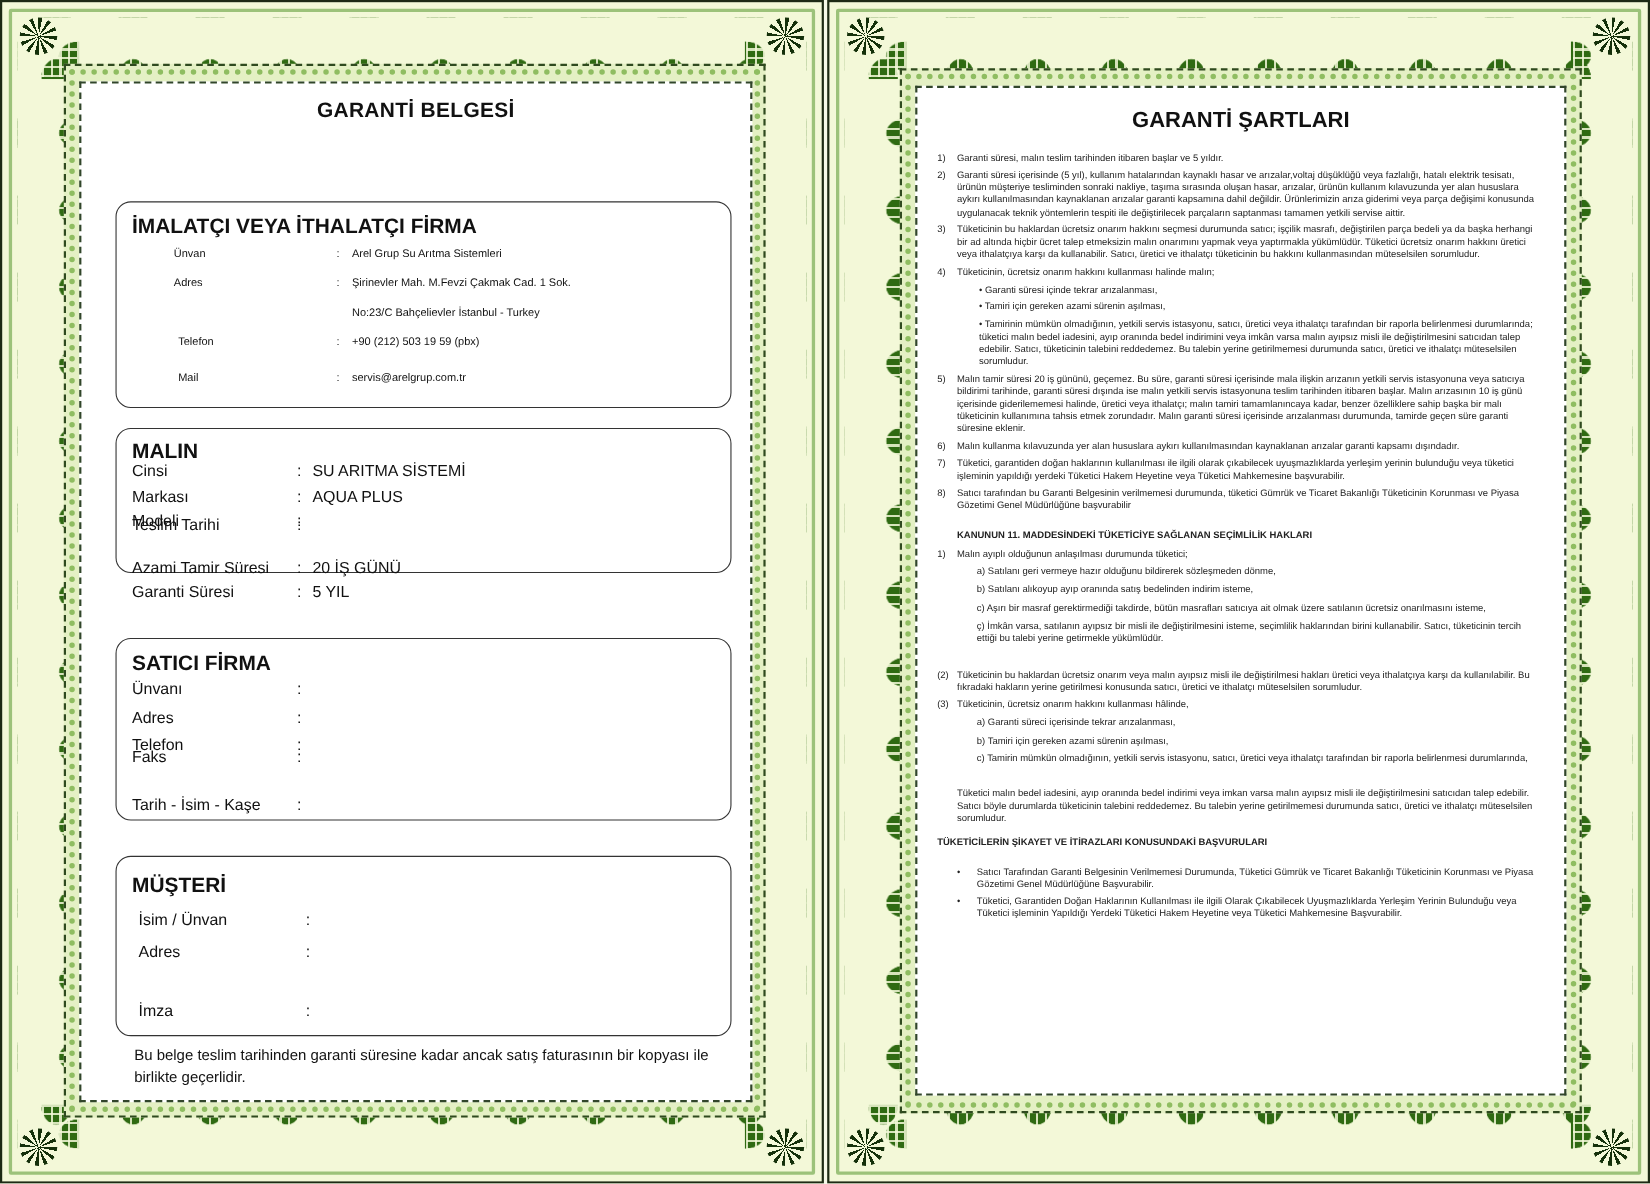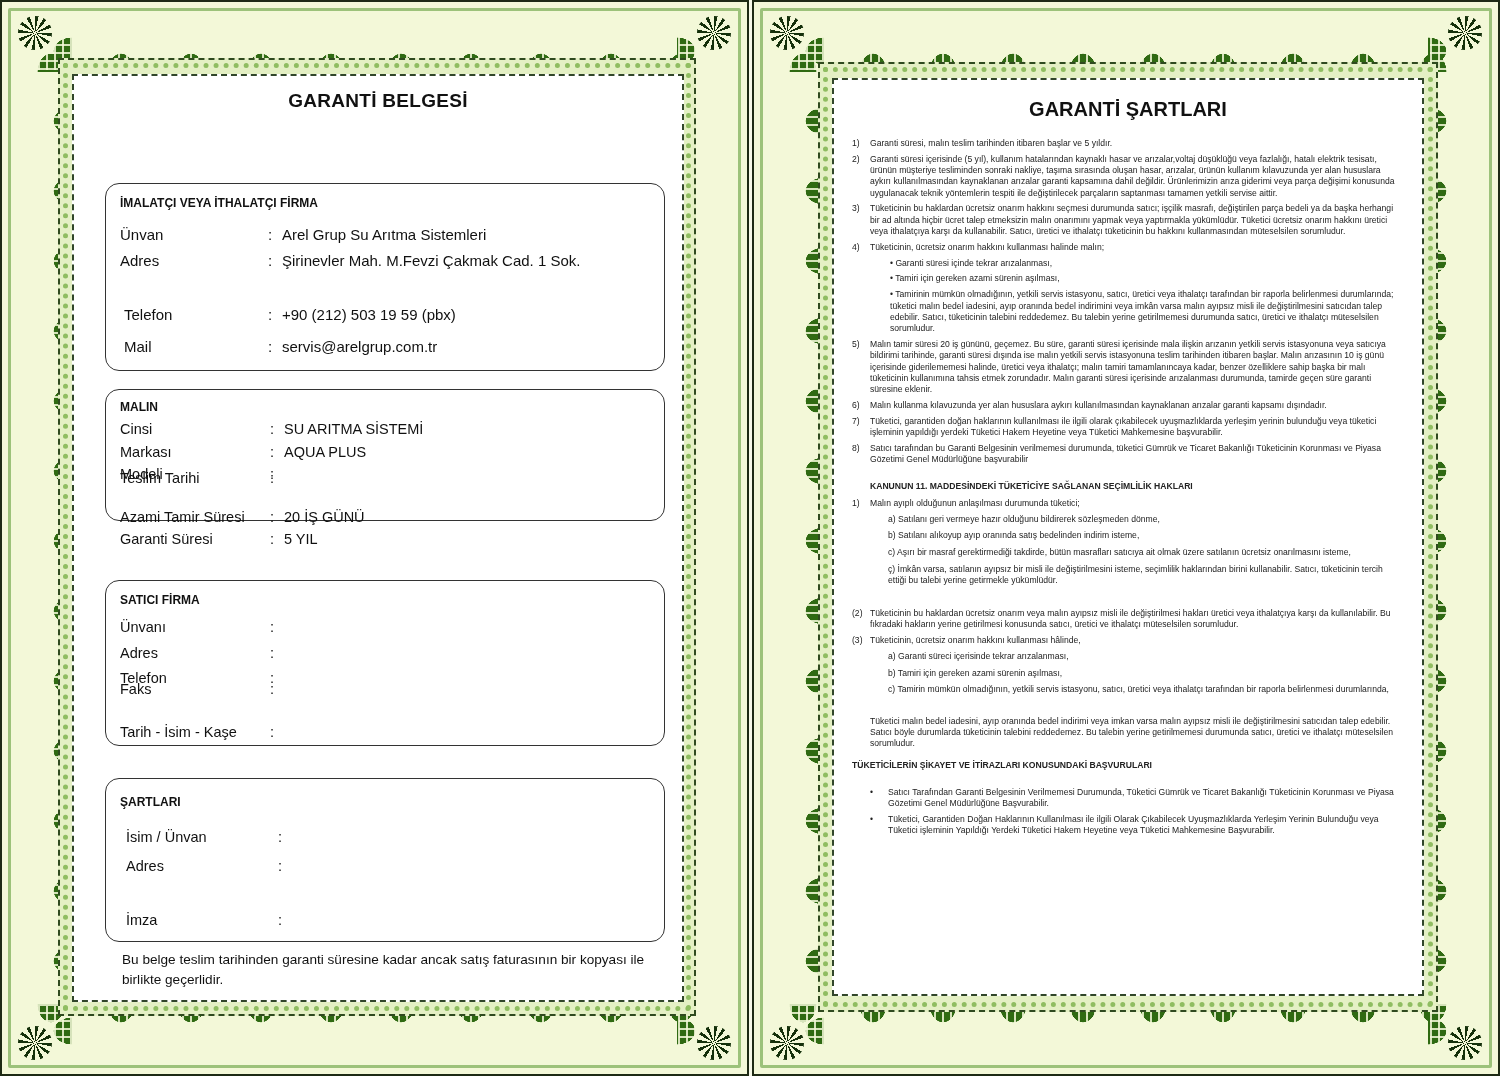--- a/index.html
+++ b/index.html
@@ -64,28 +64,28 @@
   }
   .intro {
     position: absolute; left: 106px; width: 570px; top: 122px;
     font-size: 13.6px; line-height: 24px;
   }
   .box {
     position: absolute; left: 103px; width: 560px;
     border: 1.3px solid #333; border-radius: 14px;
     background: #fff;
   }
-  .box-title { position: absolute; left: 14px; font-weight: bold; font-size: 12px; }
+  .box-title { position: absolute; left: 14px; font-weight: bold; font-size: 19px; }
   .row { position: absolute; left: 14px; right: 10px; font-size: 14.5px; display: flex; }
   .row .lbl { width: 150px; }
   .row .colon { width: 14px; }
   .row .val { flex: 1; }
 
   .box1 { top: 181px; height: 188px; }
-  .box1 .row { font-size: 15px; }
+  .box1 .row { font-size: 10px; margin-left: 38px; }
   .box1 .row .lbl { width: 148px; }
 
   .box2 { top: 387px; height: 132px; }
   .box2 .row .lbl { width: 150px; }
   .box3 { top: 578px; height: 166px; }
   .box4 { top: 776px; height: 164px; }
 
   .footer-note {
     position: absolute; left: 120px; width: 540px; top: 948px;
     font-size: 13.6px; line-height: 20px;
@@ -138,20 +138,25 @@
     <div class="row" style="top:42px">
       <span class="lbl">Ünvan</span>
       <span class="colon">:</span>
       <span class="val">Arel Grup Su Arıtma Sistemleri</span>
     </div>
     <div class="row" style="top:68px">
       <span class="lbl">Adres</span>
       <span class="colon">:</span>
       <span class="val">Şirinevler Mah. M.Fevzi Çakmak Cad. 1 Sok.</span>
     </div>
+    <div class="row" style="top:95px">
+      <span class="lbl"></span>
+      <span class="colon"></span>
+      <span class="val">No:23/C Bahçelievler İstanbul - Turkey</span>
+    </div>
     <div class="row" style="top:122px;left:18px">
       <span class="lbl" style="width:144px">Telefon</span>
       <span class="colon">:</span>
       <span class="val">+90 (212) 503 19 59 (pbx)</span>
     </div>
     <div class="row" style="top:154px;left:18px">
       <span class="lbl" style="width:144px">Mail</span>
       <span class="colon">:</span>
       <span class="val">servis@arelgrup.com.tr</span>
     </div>
@@ -214,21 +219,21 @@
       <span class="val"></span>
     </div>
     <div class="row" style="top:143px">
       <span class="lbl">Tarih - İsim - Kaşe</span>
       <span class="colon">:</span>
       <span class="val"></span>
     </div>
   </div>
 
   <div class="box box4">
-    <div class="box-title" style="top:16px">ŞARTLARI</div>
+    <div class="box-title" style="top:16px">MÜŞTERİ</div>
     <div class="row" style="top:50px;left:20px">
       <span class="lbl" style="width:152px">İsim / Ünvan</span>
       <span class="colon">:</span>
       <span class="val"></span>
     </div>
     <div class="row" style="top:79px;left:20px">
       <span class="lbl" style="width:152px">Adres</span>
       <span class="colon">:</span>
       <span class="val"></span>
     </div>

